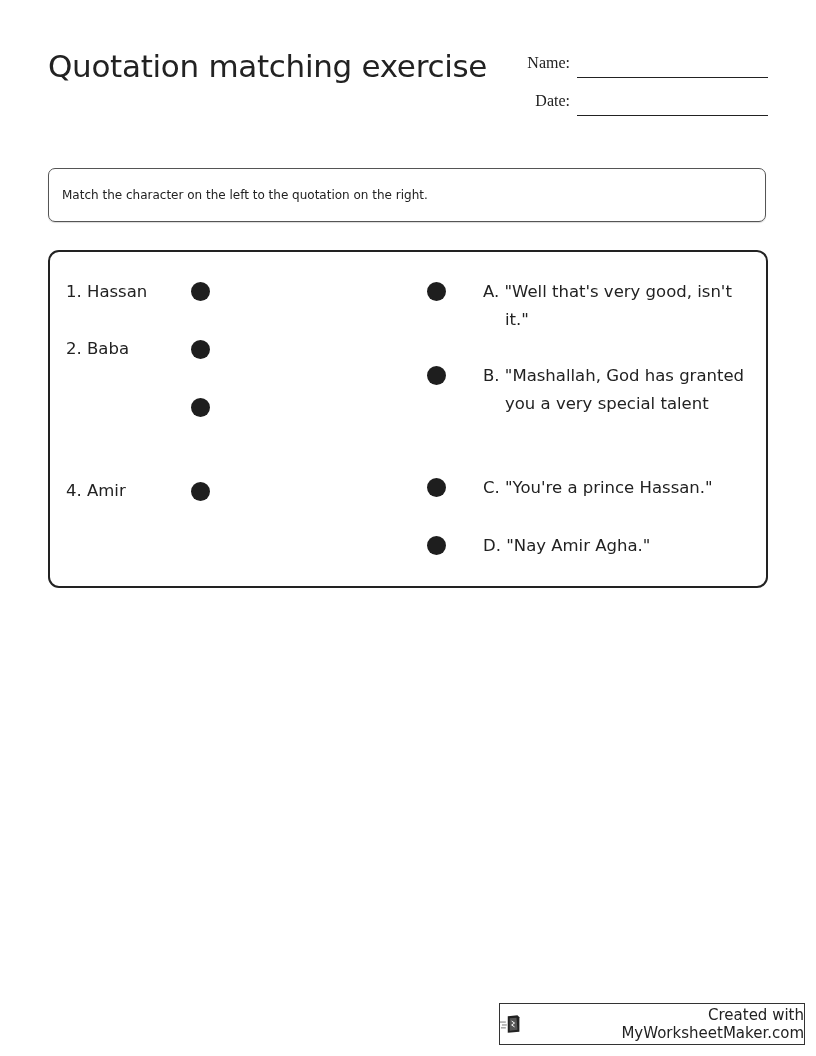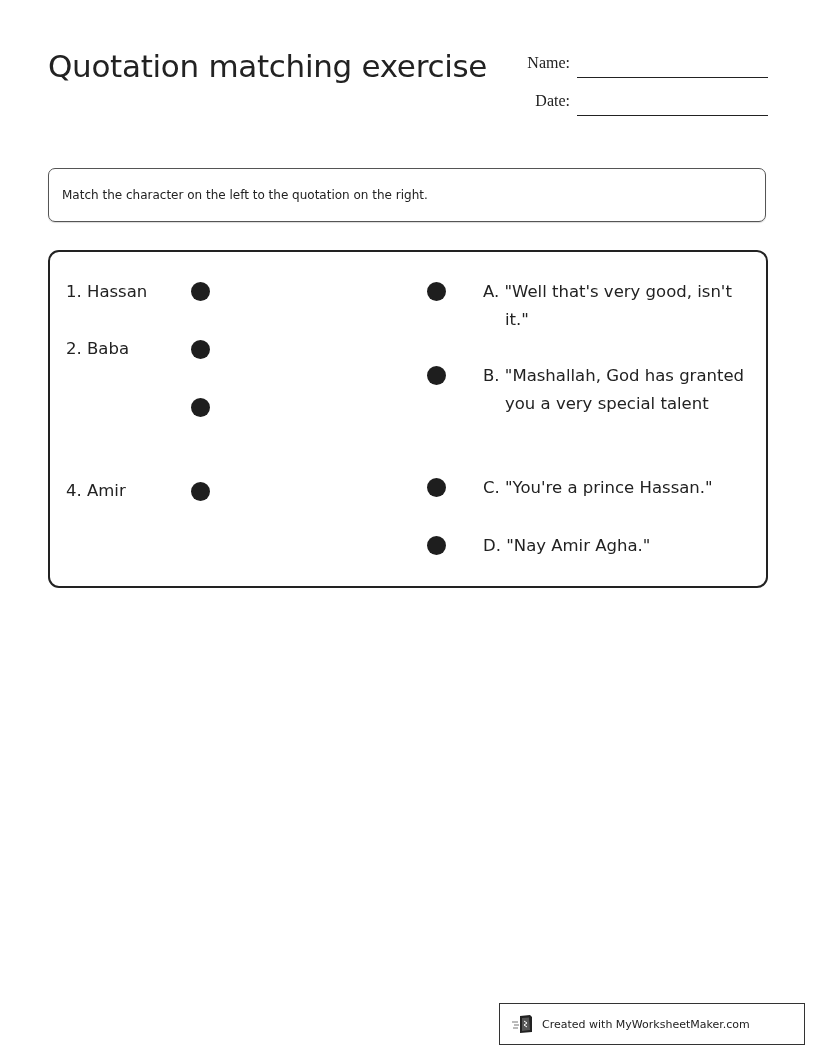--- a/index.html
+++ b/index.html
@@ -42,22 +42,22 @@
     .left-item .txt { display: block; padding-left: 20px; text-indent: -20px; }
     .right-item { left: 433px; width: 270px; }
     .right-item .txt { display: block; padding-left: 22px; text-indent: -22px; }
     .dot {
       position: absolute; width: 19px; height: 19px; border-radius: 50%;
       background: #1e1e1e;
     }
     .footer {
       position: absolute; left: 499px; top: 1003px; width: 306px; height: 42px;
       border: 1px solid #333; box-sizing: border-box;
-      display: flex; align-items: center; padding-left: 12px;
-      font-size: 11px; color: #222; font-family: "DejaVu Sans", sans-serif;
+      display: flex; align-items: center; 
+      font-size: 15px; color: #222; font-family: "DejaVu Sans", sans-serif; text-align: right;
     }
     .footer svg { margin-right: 6px; }
   </style>
 </head>
 <body>
 
 <h1 class="title">Quotation matching exercise</h1>
 
 <div class="field-row" style="top:48px;">
   <span class="field-label">Name:</span>

